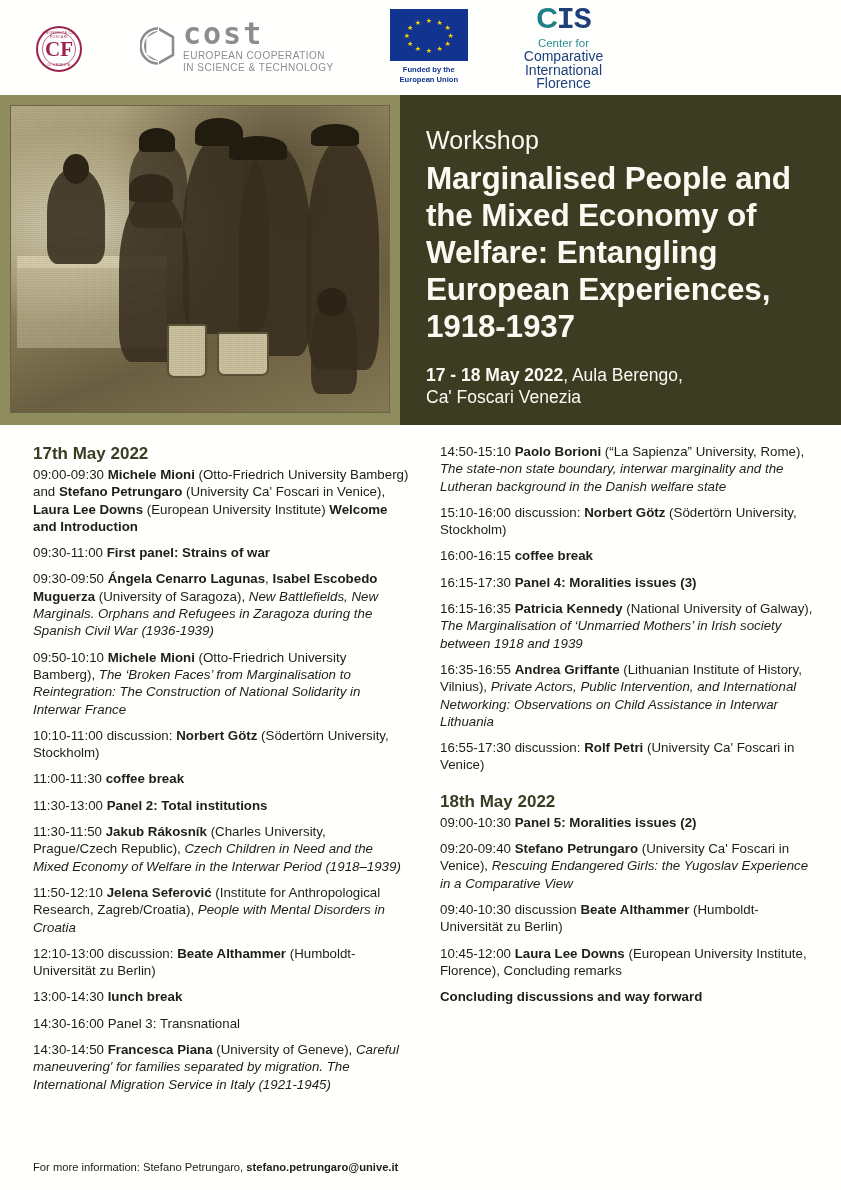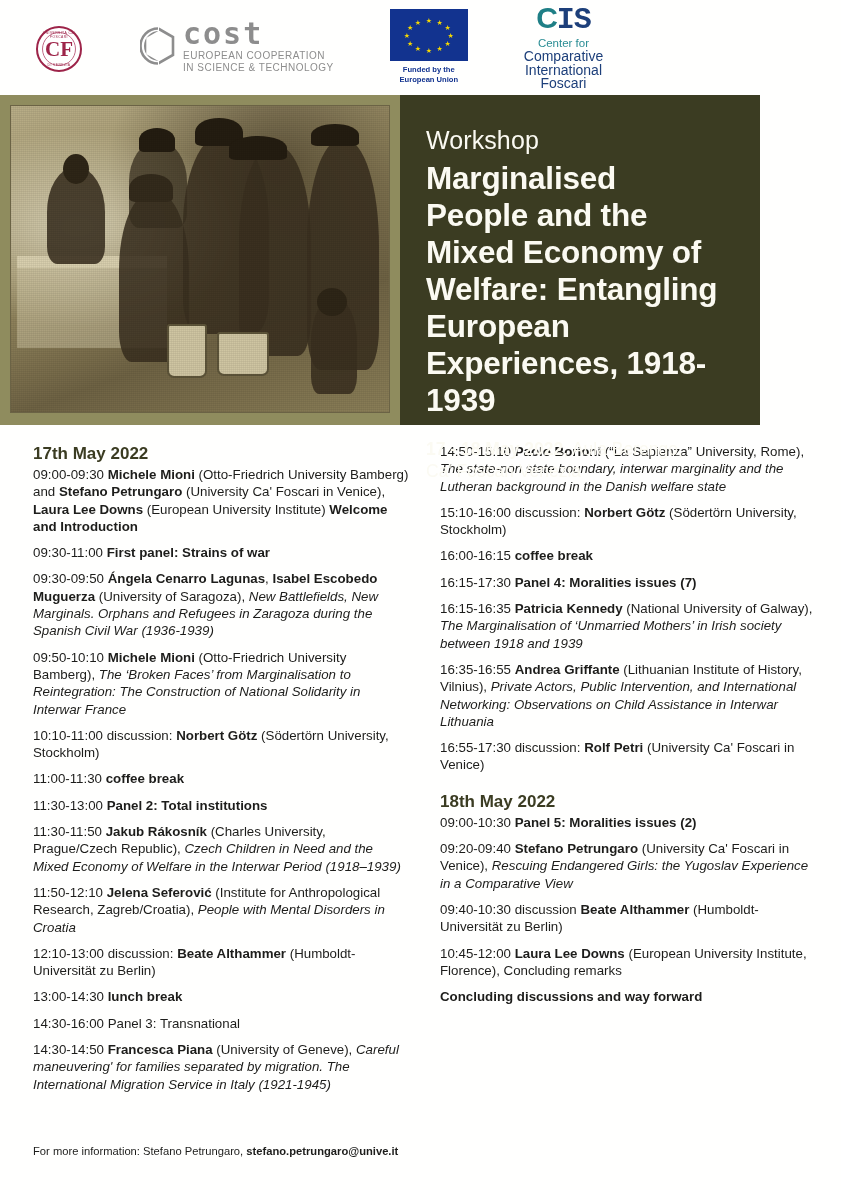--- a/index.html
+++ b/index.html
@@ -74,21 +74,21 @@
   
   .cis{margin-left:40px;display:flex;flex-direction:column;margin-top:-2px;}
   .cis-top{font-size:30px;font-weight:bold;line-height:30px;letter-spacing:-1px;}
   .cis-c{color:#1f7f86;}
   .cis-is{color:#1d3f7a;font-family:Liberation Mono, monospace;}
   .cis-l1{font-size:11.5px;color:#2a8d94;line-height:13.5px;margin-top:2px;}
   .cis-l2{font-size:14px;color:#1d3f7a;line-height:13.5px;font-weight:normal;}
 
   
   .banner{
-    position:relative;width:760px;height:330px;background:#3b3c22;
+    position:relative;width:841px;height:330px;background:#3b3c22;
     display:flex;
   }
   .photo-wrap{
     width:400px;height:330px;position:relative;background:#8f8c5e;
     flex:none;overflow:hidden;
   }
   .photo{
     position:absolute;left:10px;top:10px;width:380px;height:308px;
     background:
       radial-gradient(ellipse at 18% 40%, rgba(255,252,235,.55) 0%, rgba(255,252,235,0) 38%),
@@ -126,21 +126,21 @@
   .day-head.second{margin-top:17px;}
   .item{
     font-size:13.3px;line-height:17.3px;color:#1d1d1b;margin-bottom:9px;
     text-align:left;
   }
   .item b{font-weight:bold;}
   .item i{font-style:italic;}
 
   
   .footer{
-    position:absolute;left:33px;bottom:32px;font-size:11.2px;color:#1d1d1b;line-height:14px;
+    position:absolute;left:33px;bottom:16px;font-size:11.2px;color:#1d1d1b;line-height:14px;
   }
   .footer b{font-weight:bold;}
 </style>
 </head>
 <body>
 
 <div class="poster">
 
   <div class="logobar">
 
@@ -184,21 +184,21 @@
         <div>Funded by the</div>
         <div>European Union</div>
       </div>
     </div>
 
     <div class="logo-block cis">
       <div class="cis-top"><span class="cis-c">C</span><span class="cis-is">IS</span></div>
       <div class="cis-l1">Center for</div>
       <div class="cis-l2">Comparative</div>
       <div class="cis-l2">International</div>
-      <div class="cis-l2">Foscari</div>
+      <div class="cis-l2">Florence</div>
     </div>
   </div>
 
   <div class="banner">
 
     <div class="photo-wrap">
       <div class="photo">
 
         <div class="ph-table" style="left:6px;top:150px;width:150px;height:12px;"></div>
         <div class="ph-table" style="left:6px;top:162px;width:150px;height:80px;opacity:.45;"></div>
@@ -217,21 +217,21 @@
         <div class="ph-fig" style="left:300px;top:192px;width:46px;height:96px;"></div>
         <div class="ph-head" style="left:306px;top:182px;width:30px;height:28px;"></div>
         <div class="ph-pot" style="left:206px;top:226px;width:48px;height:40px;"></div>
         <div class="ph-pot" style="left:156px;top:218px;width:36px;height:50px;"></div>
         <div class="ph-grain"></div>
       </div>
     </div>
 
     <div class="banner-text">
       <div class="bt-kicker">Workshop</div>
-      <div class="bt-title">Marginalised People and the Mixed Economy of Welfare: Entangling European Experiences, 1918-1939</div>
+      <div class="bt-title">Marginalised People and the Mixed Economy of Welfare: Entangling European Experiences, 1918-1937</div>
       <div class="bt-date"><b>17 - 18 May 2022</b><span>, Aula Berengo,</span><br><span>Ca' Foscari Venezia</span></div>
     </div>
   </div>
 
   <div class="program">
     <div class="col left">
       <div class="day-head">17th May 2022</div>
       <div id="left-list">
           <div class="item"><span>09:00-09:30 </span><b>Michele Mioni</b><span> (Otto-Friedrich University Bamberg) and </span><b>Stefano Petrungaro</b><span> (University Ca' Foscari in Venice), </span><b>Laura Lee Downs</b><span> (European University Institute) </span><b>Welcome and Introduction</b></div>
           <div class="item"><span>09:30-11:00 </span><b>First panel: Strains of war</b></div>
@@ -246,21 +246,21 @@
           <div class="item"><span>13:00-14:30 </span><b>lunch break</b></div>
           <div class="item"><span>14:30-16:00 </span><span>Panel 3: Transnational</span></div>
           <div class="item"><span>14:30-14:50 </span><b>Francesca Piana</b><span> (University of Geneve), </span><i>Careful maneuvering' for families separated by migration. The International Migration Service in Italy (1921-1945)</i></div>
         </div>
     </div>
     <div class="col right">
       <div id="right-list-1">
           <div class="item"><span>14:50-15:10 </span><b>Paolo Borioni</b><span> (“La Sapienza” University, Rome), </span><i>The state-non state boundary, interwar marginality and the Lutheran background in the Danish welfare state</i></div>
           <div class="item"><span>15:10-16:00 discussion: </span><b>Norbert Götz</b><span> (Södertörn University, Stockholm)</span></div>
           <div class="item"><span>16:00-16:15 </span><b>coffee break</b></div>
-          <div class="item"><span>16:15-17:30 </span><b>Panel 4: Moralities issues (7)</b></div>
+          <div class="item"><span>16:15-17:30 </span><b>Panel 4: Moralities issues (3)</b></div>
           <div class="item"><span>16:15-16:35 </span><b>Patricia Kennedy</b><span> (National University of Galway), </span><i>The Marginalisation of ‘Unmarried Mothers’ in Irish society between 1918 and 1939</i></div>
           <div class="item"><span>16:35-16:55 </span><b>Andrea Griffante</b><span> (Lithuanian Institute of History, Vilnius), </span><i>Private Actors, Public Intervention, and International Networking: Observations on Child Assistance in Interwar Lithuania</i></div>
           <div class="item"><span>16:55-17:30 discussion: </span><b>Rolf Petri</b><span> (University Ca' Foscari in Venice)</span></div>
         </div>
       <div class="day-head second">18th May 2022</div>
       <div id="right-list-2">
           <div class="item"><span>09:00-10:30 </span><b>Panel 5: Moralities issues (2)</b></div>
           <div class="item"><span>09:20-09:40 </span><b>Stefano Petrungaro</b><span> (University Ca' Foscari in Venice), </span><i>Rescuing Endangered Girls: the Yugoslav Experience in a Comparative View</i></div>
           <div class="item"><span>09:40-10:30 discussion </span><b>Beate Althammer</b><span> (Humboldt-Universität zu Berlin)</span></div>
           <div class="item"><span>10:45-12:00 </span><b>Laura Lee Downs</b><span> (European University Institute, Florence), Concluding remarks</span></div>

